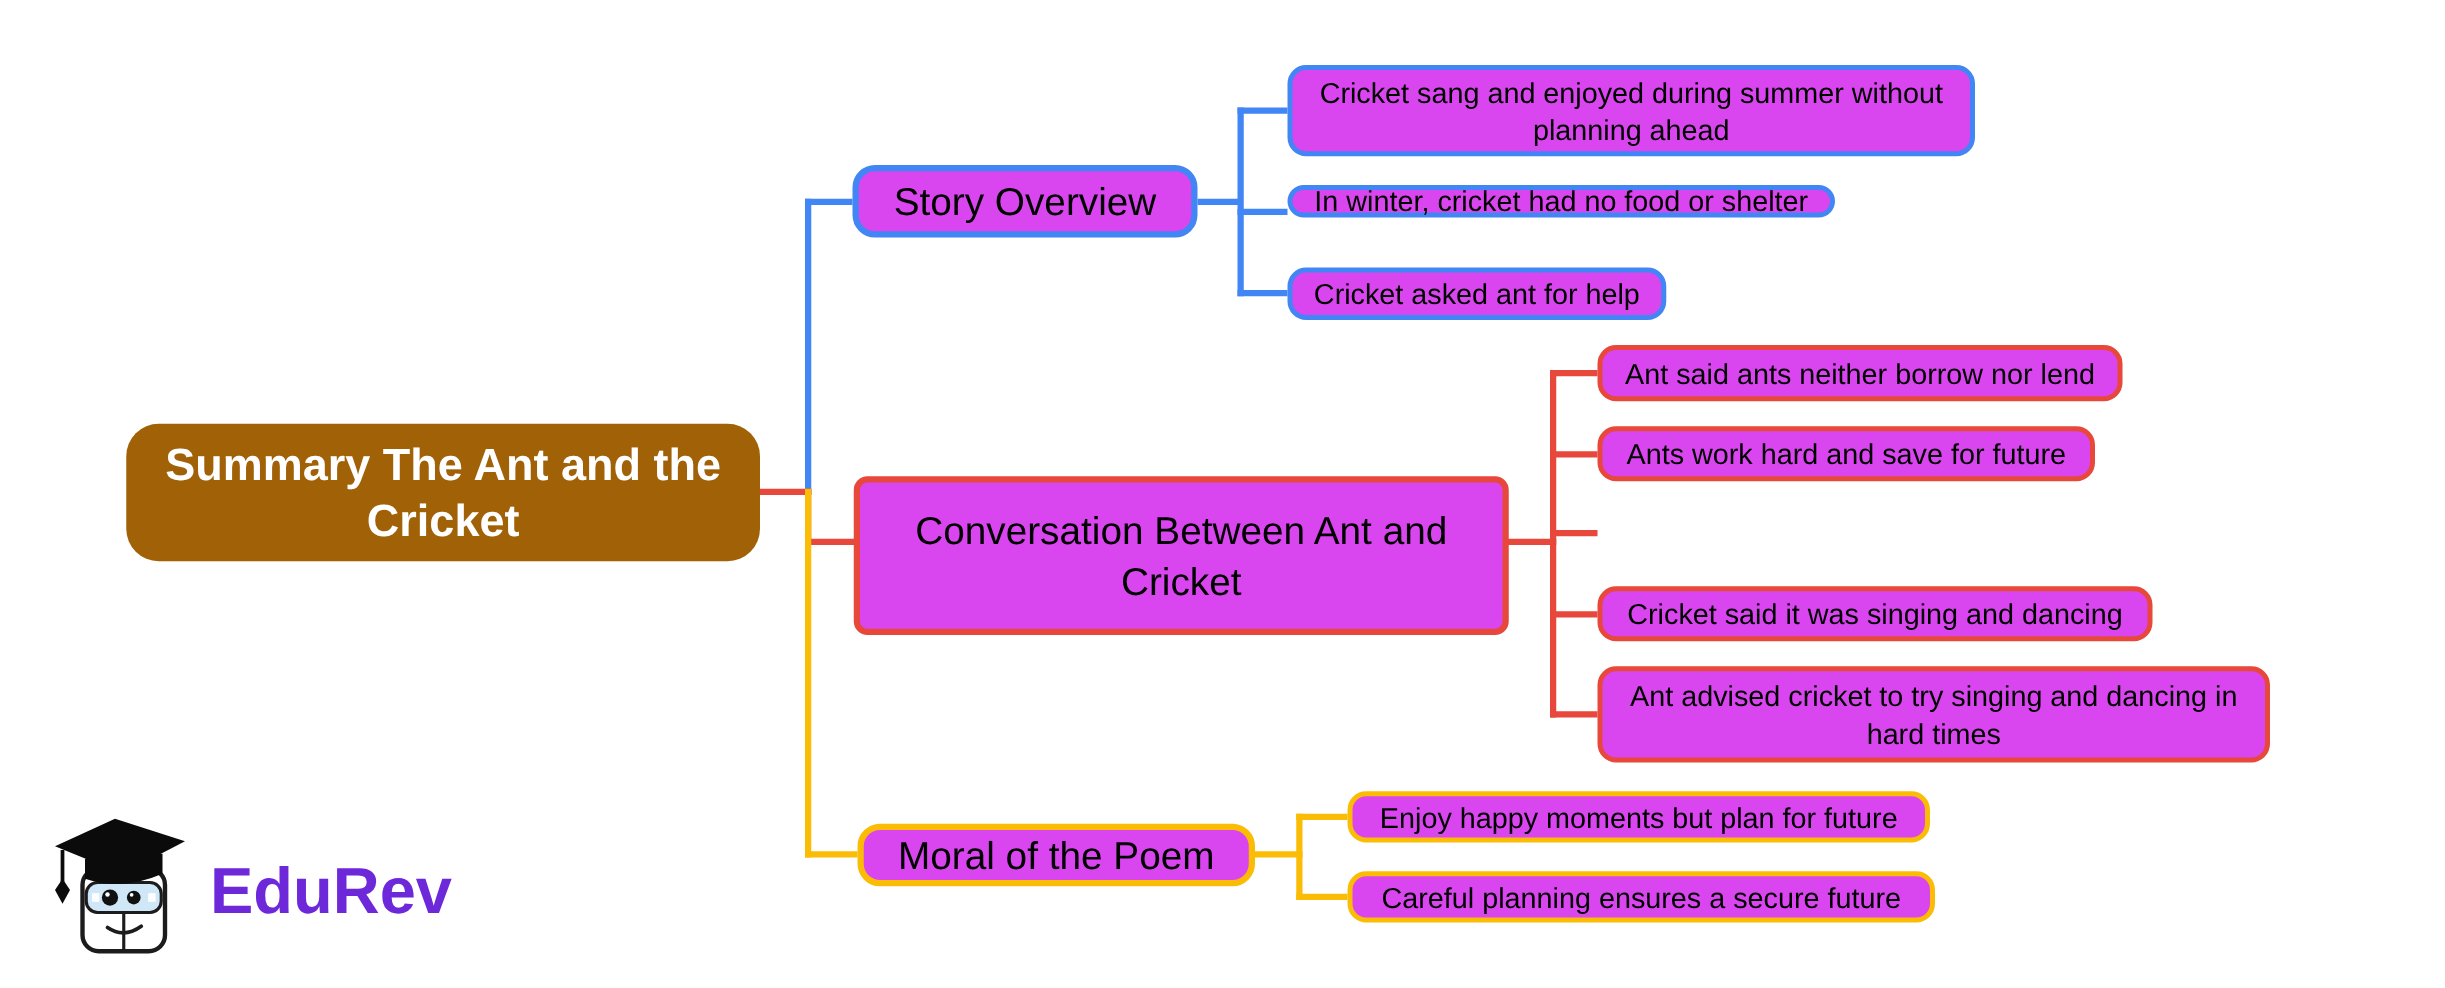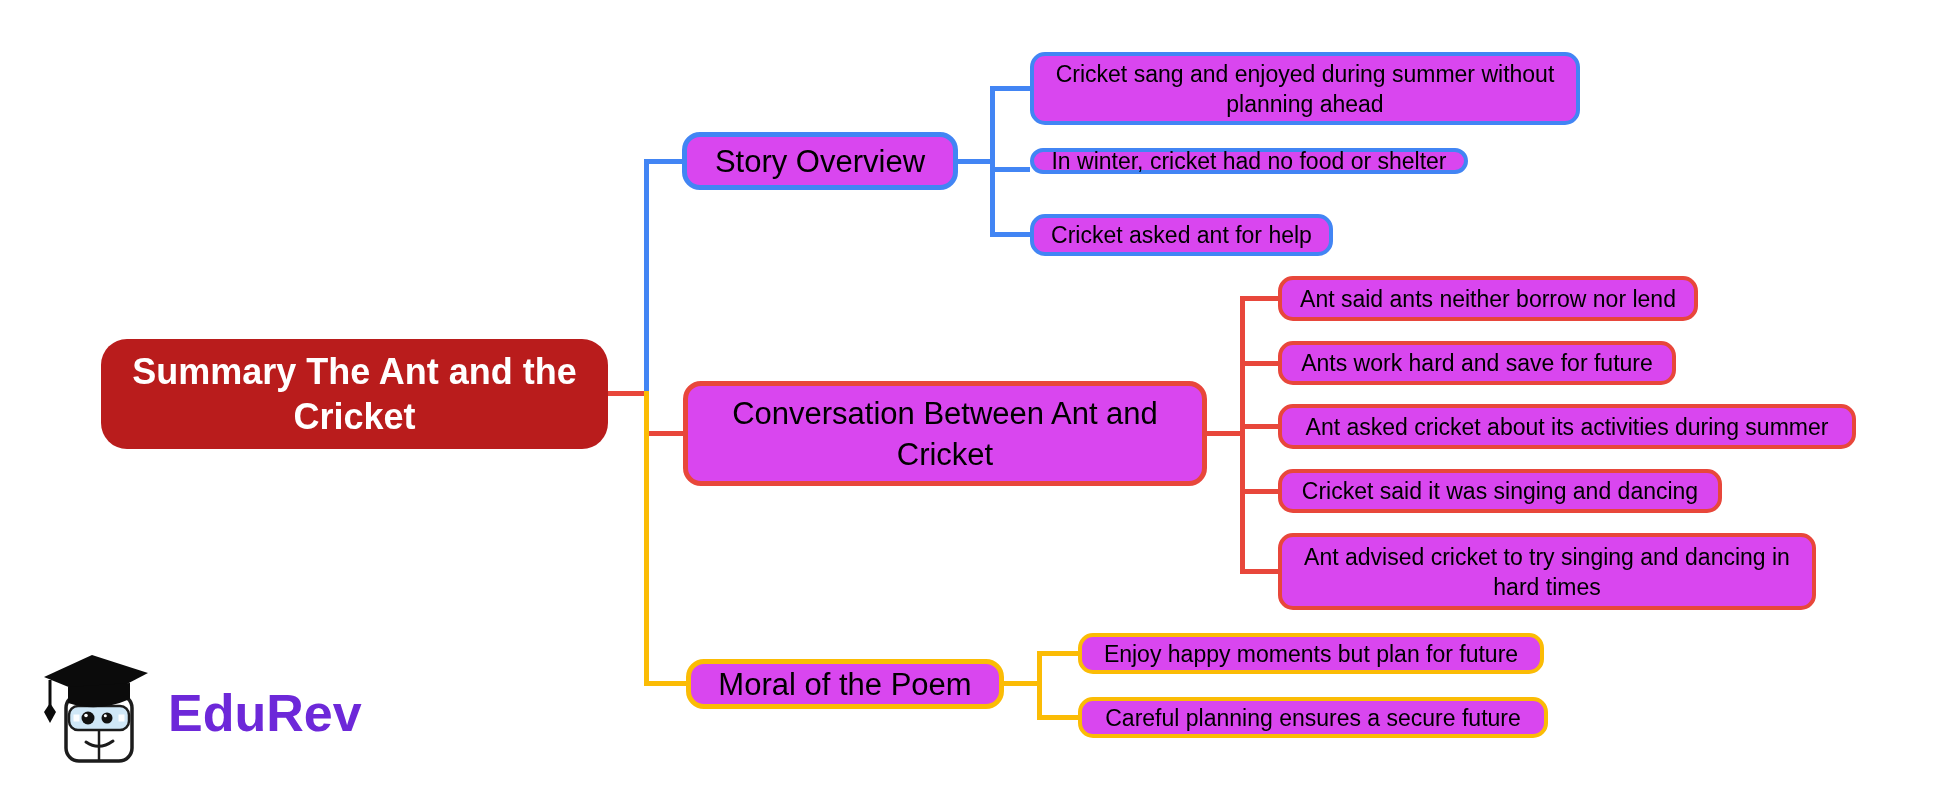--- a/index.html
+++ b/index.html
@@ -17,21 +17,21 @@
   .line.yellow{background:#FBBC05;}
   .node{
     position:absolute;
     box-sizing:border-box;
     background:#d946ef;
     display:flex;align-items:center;justify-content:center;
     text-align:center;
     color:#000;
   }
   .node.root{
-    background:#b91c1c;color:#ffffff;
+    background:#a16207;color:#ffffff;
     border-radius:26px;
     font-weight:bold;font-size:36px;line-height:45px;
     padding:0 22px;
   }
   .node.branch{
     border:5px solid;border-radius:18px;
     font-size:31px;line-height:41px;
     padding:0 20px;
   }
   .node.leaf{
@@ -93,31 +93,28 @@
   <div class="node leaf blue" style="left:1030px;top:52px;width:550px;height:73px;">
     <span>Cricket sang and enjoyed during summer without planning ahead</span>
   </div>
   <div class="node leaf blue" style="left:1030px;top:148px;width:438px;height:26px;">
     <span>In winter, cricket had no food or shelter</span>
   </div>
   <div class="node leaf blue" style="left:1030px;top:214px;width:303px;height:42px;">
     <span>Cricket asked ant for help</span>
   </div>
 
-  <div class="node branch red" style="left:683px;top:381px;width:524px;height:105px;">
+  <div class="node branch red" style="left:683px;top:381px;width:524px;height:127px;border-radius:11px;">
     <span>Conversation Between Ant and Cricket</span>
   </div>
   <div class="node leaf red" style="left:1278px;top:276px;width:420px;height:45px;">
     <span>Ant said ants neither borrow nor lend</span>
   </div>
   <div class="node leaf red" style="left:1278px;top:341px;width:398px;height:44px;">
     <span>Ants work hard and save for future</span>
-  </div>
-  <div class="node leaf red" style="left:1278px;top:404px;width:578px;height:45px;">
-    <span>Ant asked cricket about its activities during summer</span>
   </div>
   <div class="node leaf red" style="left:1278px;top:469px;width:444px;height:44px;">
     <span>Cricket said it was singing and dancing</span>
   </div>
   <div class="node leaf red" style="left:1278px;top:533px;width:538px;height:77px;">
     <span>Ant advised cricket to try singing and dancing in hard times</span>
   </div>
 
   <div class="node branch yellow" style="left:686px;top:659px;width:318px;height:50px;">
     <span>Moral of the Poem</span>

